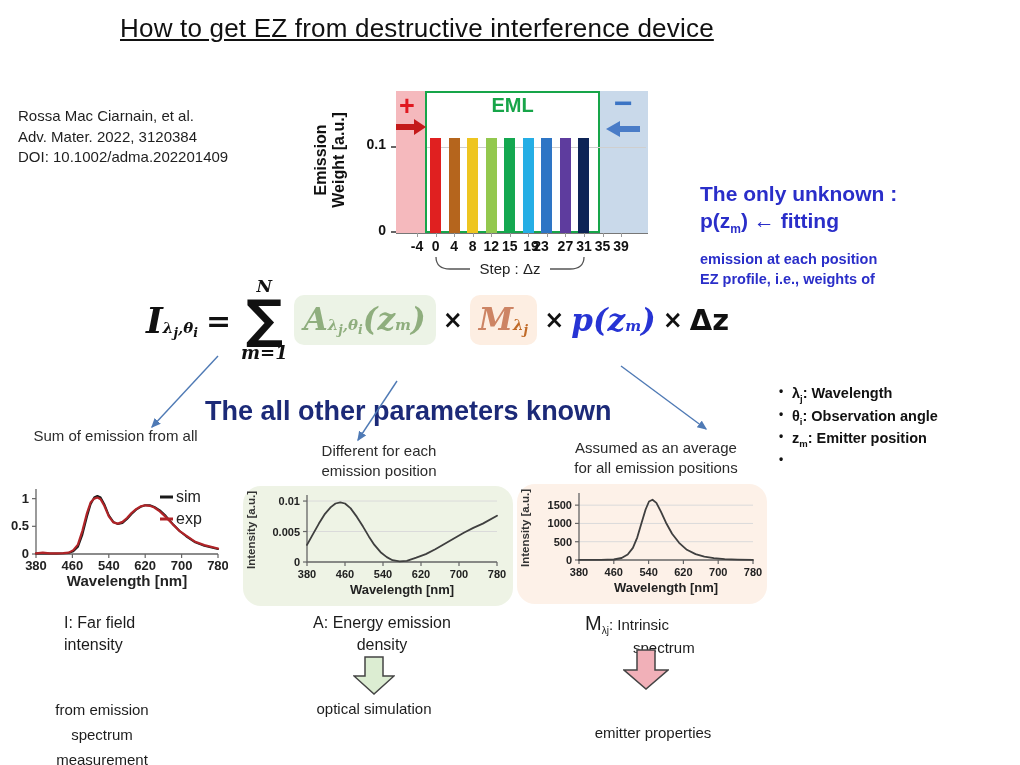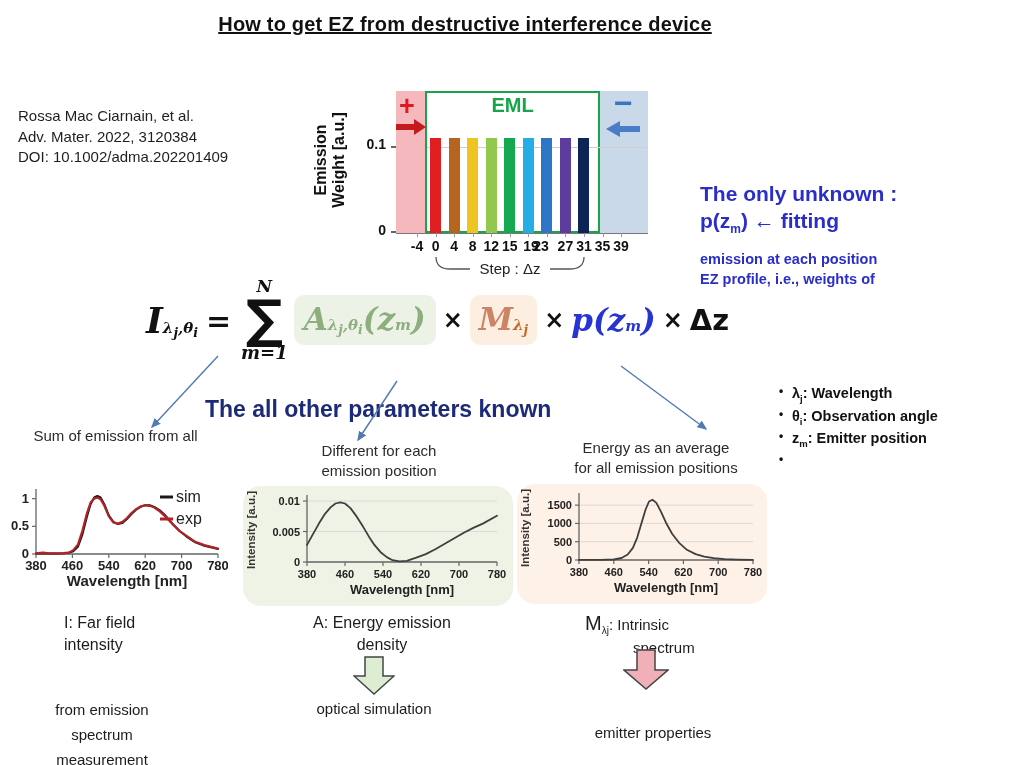--- a/index.html
+++ b/index.html
@@ -1,21 +1,21 @@
 <!DOCTYPE html>
 <html><head>
 <meta charset="utf-8">
 <style>
   html,body{margin:0;padding:0;background:#fff;}
   #slide{position:relative;width:1020px;height:765px;background:#fff;overflow:hidden;
          font-family:"Liberation Sans","DejaVu Sans",sans-serif;color:#111;}
   .abs{position:absolute;}
 
   
-  .title{left:120px;top:13px;width:690px;text-align:center;font-size:20px;font-weight:700;
+  .title{left:120px;top:13px;width:690px;text-align:left;font-size:26px;font-weight:400;
          text-decoration:underline;color:#111;letter-spacing:0.2px;}
 
   
   .citation{left:18px;top:106px;font-size:15px;line-height:1.38;color:#1f1f1f;}
 
   
   #ez-chart{left:300px;top:86px;width:350px;height:205px;}
   .ez-ylabel{left:-50px;top:56px;width:160px;text-align:center;font-weight:700;font-size:16px;
              line-height:1.12;transform:rotate(-90deg);}
   .ez-ytick{width:30px;text-align:right;font-size:14px;font-weight:700;}
@@ -55,21 +55,21 @@
   .eq-sum .top{font-size:17px;font-style:italic;line-height:1;}
   .eq-sum .sym{font-family:"DejaVu Sans",sans-serif;font-size:52px;line-height:0.95;font-weight:700;}
   .eq-sum .bot{font-size:18px;font-style:italic;line-height:1;}
   .eq-hl-a{background:#ecf3e6;border-radius:10px;padding:6px 10px 8px;color:#8fae7e;font-size:31px;}
   .eq-hl-m{background:#fdeee2;border-radius:10px;padding:6px 9px 8px;color:#cd8464;font-size:31px;}
   .eq-hl-m .eq-sub{color:#c06a28;}
   .eq-times{font-family:"DejaVu Sans",sans-serif;font-style:normal;font-size:24px;margin:0 7px;color:#111;}
   .eq-p{color:#2734d4;font-size:31px;}
   .eq-dz{font-family:"DejaVu Sans",sans-serif;font-style:normal;font-size:29px;color:#111;}
 
-  .known{left:205px;top:396px;font-size:23px;font-weight:700;color:#1c2a78;}
+  .known{left:205px;top:396px;font-size:27px;font-weight:700;color:#1c2a78;}
 
   
   .params{left:770px;top:383px;width:250px;font-size:14.5px;font-weight:700;color:#111;}
   .params .row{display:flex;line-height:1.45;}
   .params .bullet{width:22px;text-align:center;font-size:12px;}
   .params sub{font-size:9.5px;}
 
   
   .connectors{left:0;top:0;pointer-events:none;}
 
@@ -258,21 +258,21 @@
   </svg>
 
   <div class="abs cap cap-sum">
     <div>Sum of emission from all</div>
   </div>
   <div class="abs cap cap-a">
     <div>Different for each</div>
       <div>emission position</div>
   </div>
   <div class="abs cap cap-m">
-    <div>Energy as an average</div>
+    <div>Assumed as an average</div>
       <div>for all emission positions</div>
   </div>
 
   <div id="chart-sum-wrap" class="abs">
     <svg id="chart-sum" viewBox="0 0 218 128" width="218" height="128">
         <path d="M26 5 L26 70 L208 70" fill="none" stroke="#666" stroke-width="1.3"></path>
         <line x1="22" y1="70" x2="26" y2="70" stroke="#666" stroke-width="1.2"></line>
         <text x="19" y="74" text-anchor="end" font-size="13" font-weight="700" fill="#222">0</text>
         <line x1="22" y1="42.32142857142857" x2="26" y2="42.32142857142857" stroke="#666" stroke-width="1.2"></line>
         <text x="19" y="46.32142857142857" text-anchor="end" font-size="13" font-weight="700" fill="#222">0.5</text>

